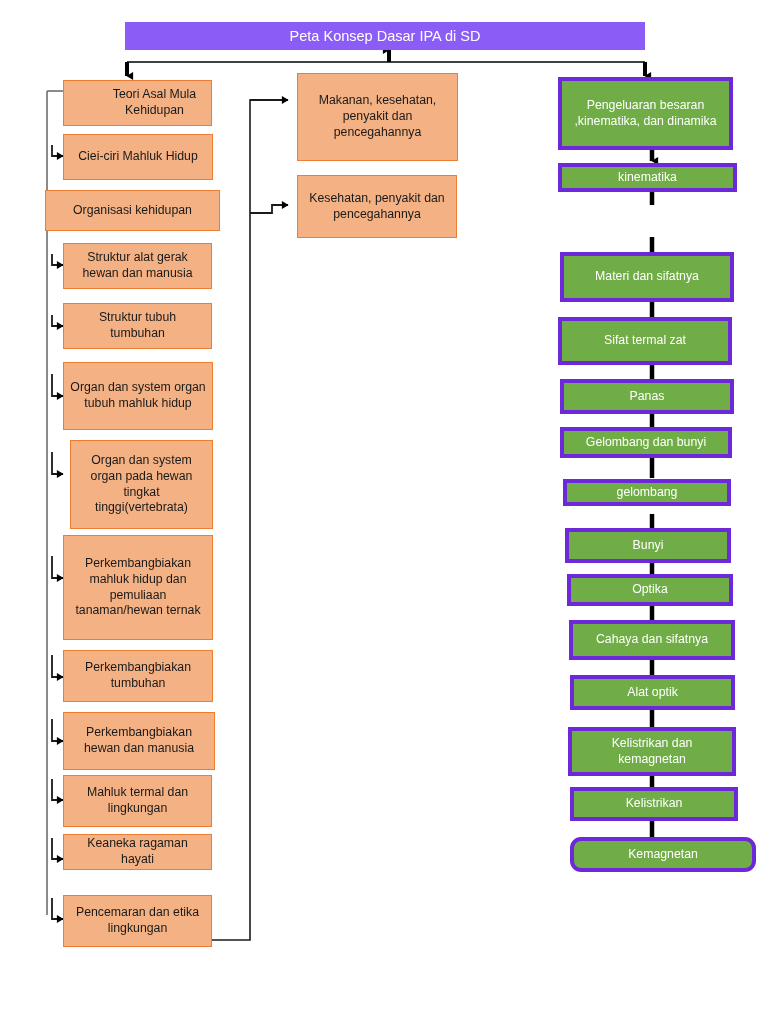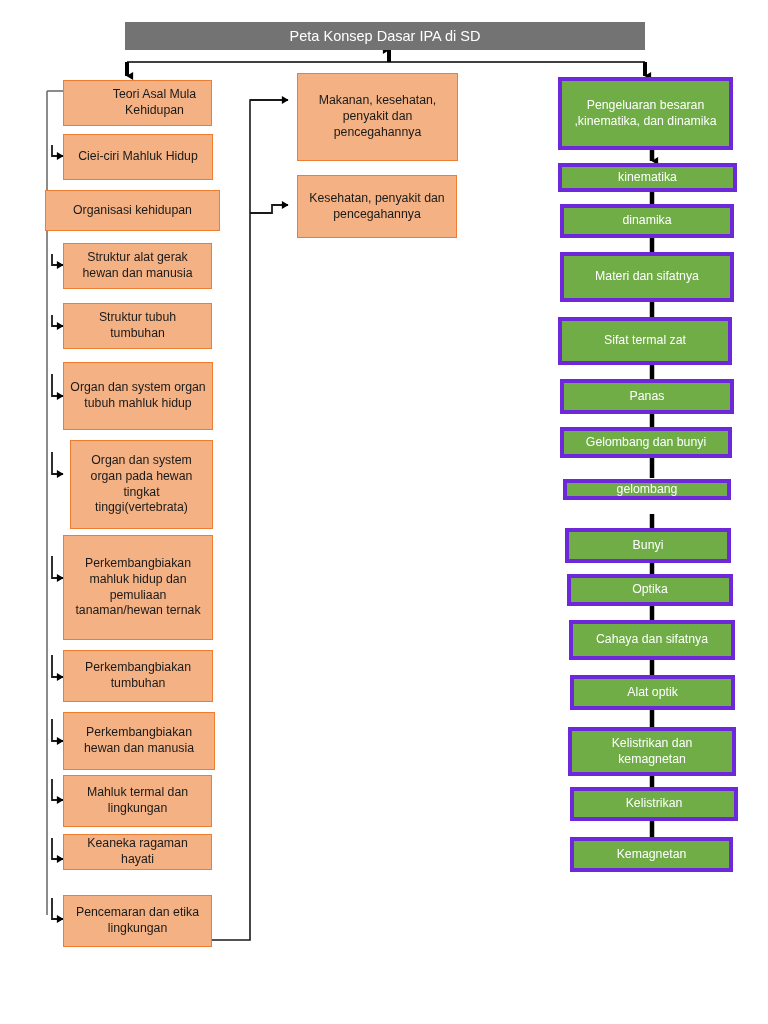--- a/index.html
+++ b/index.html
@@ -30,21 +30,21 @@
     box-sizing: border-box;
     display: flex;
     align-items: center;
     justify-content: center;
     text-align: center;
     line-height: 1.28;
     padding: 2px 6px;
     overflow: hidden;
   }
   .title-node {
-    background: #737373;
+    background: #8b5cf6;
     color: #ffffff;
     font-size: 14.5px;
     border: none;
   }
   .orange-node {
     background: #F4B183;
     border: 1px solid #ED7D31;
     color: #1a1a1a;
     font-size: 12.3px;
   }
@@ -194,41 +194,38 @@
   </div>
 
   <div class="node green-node" style="left:558px; top:77px; width:175px; height:73px;">
     <span>Pengeluaran besaran ,kinematika, dan dinamika</span>
   </div>
 
   <div class="node green-node" style="left:558px; top:163px; width:179px; height:29px;">
     <span>kinematika</span>
   </div>
 
-  <div class="node green-node" style="left:560px; top:204px; width:174px; height:34px;">
-    <span>dinamika</span>
-  </div>
 
   <div class="node green-node" style="left:560px; top:252px; width:174px; height:50px;">
     <span>Materi dan sifatnya</span>
   </div>
 
   <div class="node green-node" style="left:558px; top:317px; width:174px; height:48px;">
     <span>Sifat termal zat</span>
   </div>
 
   <div class="node green-node" style="left:560px; top:379px; width:174px; height:35px;">
     <span>Panas</span>
   </div>
 
   <div class="node green-node" style="left:560px; top:427px; width:172px; height:31px;">
     <span>Gelombang dan bunyi</span>
   </div>
 
-  <div class="node green-node" style="left:563px; top:479px; width:168px; height:21px;">
+  <div class="node green-node" style="left:563px; top:479px; width:168px; height:27px;">
     <span>gelombang</span>
   </div>
 
   <div class="node green-node" style="left:565px; top:528px; width:166px; height:35px;">
     <span>Bunyi</span>
   </div>
 
   <div class="node green-node" style="left:567px; top:574px; width:166px; height:32px;">
     <span>Optika</span>
   </div>
@@ -242,17 +239,17 @@
   </div>
 
   <div class="node green-node" style="left:568px; top:727px; width:168px; height:49px;">
     <span>Kelistrikan dan kemagnetan</span>
   </div>
 
   <div class="node green-node" style="left:570px; top:787px; width:168px; height:34px;">
     <span>Kelistrikan</span>
   </div>
 
-  <div class="node green-node" style="left:570px; top:837px; width:163px; height:35px;">
+  <div class="node green-node" style="left:570px; top:837px; width:186px; height:35px;border-radius:11px;">
     <span>Kemagnetan</span>
   </div>
 
 </div>
 
 </body></html>

